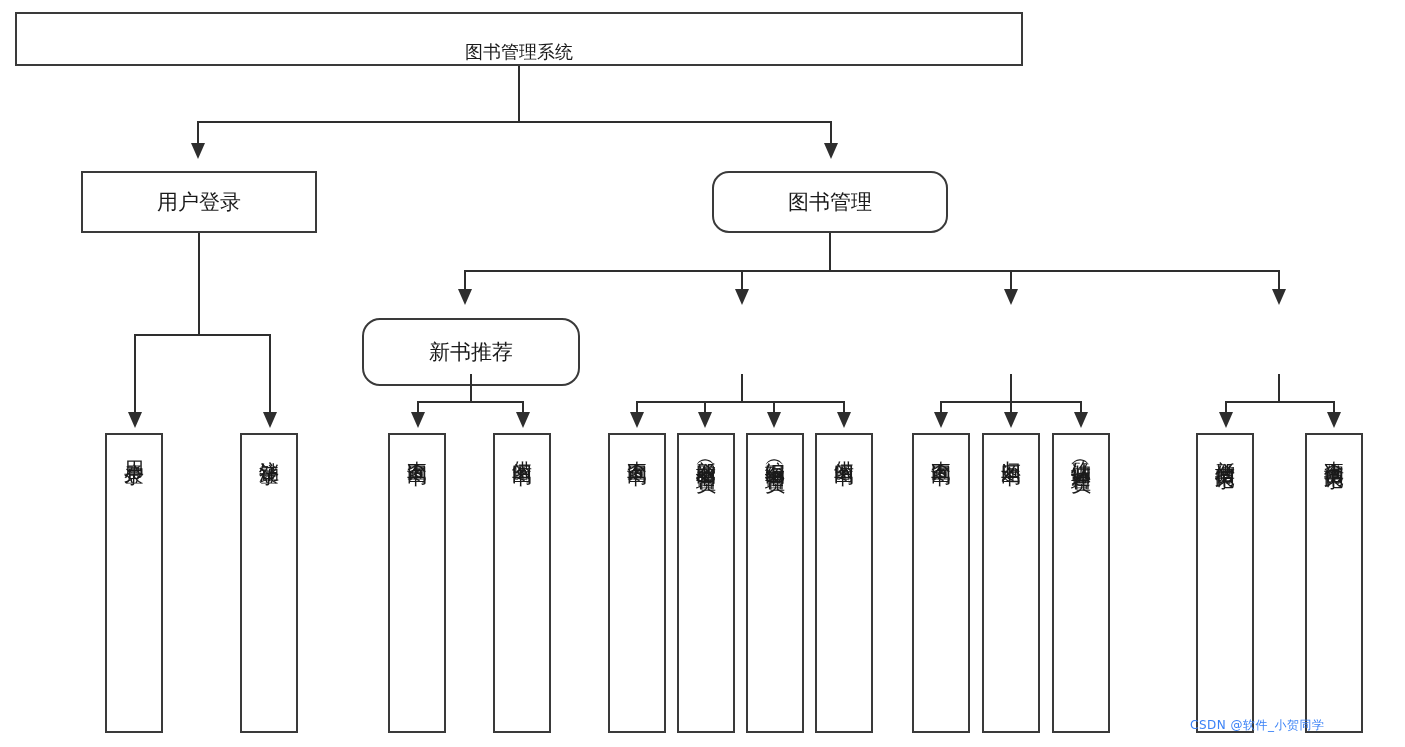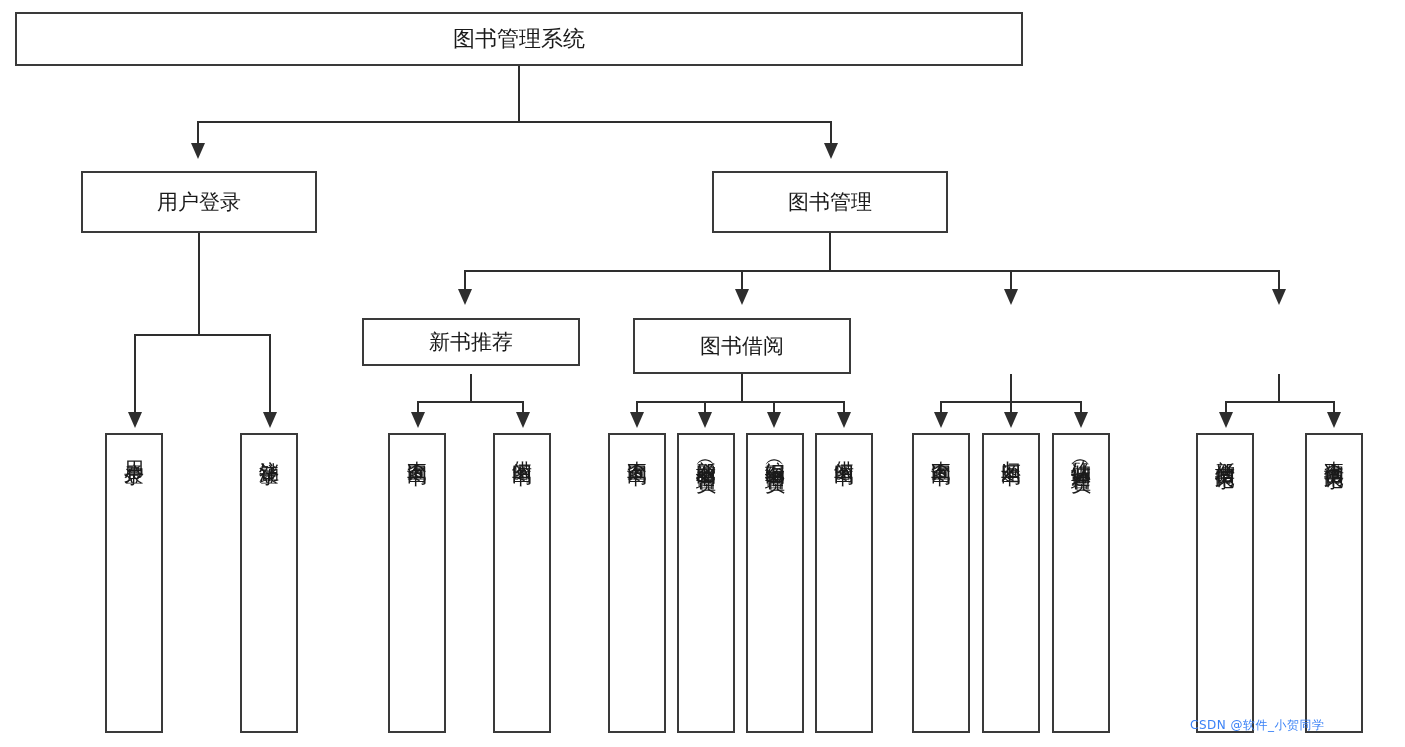--- a/index.html
+++ b/index.html
@@ -21,21 +21,21 @@
     position:absolute;
     box-sizing:border-box;
     background:#ffffff;
     border:2px solid #3a3a3a;
     display:flex;
     align-items:center;
     justify-content:center;
     text-align:center;
     color:#1a1a1a;
   }
-  .node.root{ font-size:22px; }
+  .node.root{ font-size:18px;align-items:flex-end; }
   .node.lvl2{ font-size:21px; }
   .node.lvl3{ font-size:21px; }
   .node.leaf{
     font-size:20px;
     line-height:1.06;
     padding:10px 2px;
     align-items:flex-start;
   }
   .vtext{
     writing-mode:vertical-rl;
@@ -80,21 +80,21 @@
   <div class="ln vline" style="left:518px;top:66px;height:56px;"></div>
   <div class="ln hline" style="left:197px;top:121px;width:634px;"></div>
   <div class="ln vline" style="left:197px;top:121px;height:22px;"></div>
   <div class="ln vline" style="left:830px;top:121px;height:22px;"></div>
   <div class="arrow" style="left:191px;top:143px;"></div>
   <div class="arrow" style="left:824px;top:143px;"></div>
 
   <div class="node lvl2" style="left:81px;top:171px;width:236px;height:62px;">
     <span>用户登录</span>
   </div>
-  <div class="node lvl2" style="left:712px;top:171px;width:236px;height:62px;">
+  <div class="node lvl2" style="left:712px;top:171px;width:236px;height:62px;border-radius:17px;">
     <span>图书管理</span>
   </div>
 
   <div class="ln vline" style="left:198px;top:233px;height:102px;"></div>
   <div class="ln hline" style="left:134px;top:334px;width:137px;"></div>
   <div class="ln vline" style="left:134px;top:334px;height:80px;"></div>
   <div class="ln vline" style="left:269px;top:334px;height:80px;"></div>
   <div class="arrow" style="left:128px;top:412px;"></div>
   <div class="arrow" style="left:263px;top:412px;"></div>
 
@@ -102,25 +102,22 @@
   <div class="ln hline" style="left:464px;top:270px;width:815px;"></div>
   <div class="ln vline" style="left:464px;top:270px;height:20px;"></div>
   <div class="ln vline" style="left:741px;top:270px;height:20px;"></div>
   <div class="ln vline" style="left:1010px;top:270px;height:20px;"></div>
   <div class="ln vline" style="left:1278px;top:270px;height:20px;"></div>
   <div class="arrow" style="left:458px;top:289px;"></div>
   <div class="arrow" style="left:735px;top:289px;"></div>
   <div class="arrow" style="left:1004px;top:289px;"></div>
   <div class="arrow" style="left:1272px;top:289px;"></div>
 
-  <div class="node lvl3" style="left:362px;top:318px;width:218px;height:48px;">
+  <div class="node lvl3" style="left:362px;top:318px;width:218px;height:68px;border-radius:18px;">
     <span>新书推荐</span>
-  </div>
-  <div class="node lvl3" style="left:633px;top:318px;width:218px;height:56px;">
-    <span>图书借阅</span>
   </div>
 
   <div class="ln vline" style="left:470px;top:374px;height:28px;"></div>
   <div class="ln hline" style="left:417px;top:401px;width:107px;"></div>
   <div class="ln vline" style="left:417px;top:401px;height:13px;"></div>
   <div class="ln vline" style="left:522px;top:401px;height:13px;"></div>
   <div class="arrow" style="left:411px;top:412px;"></div>
   <div class="arrow" style="left:516px;top:412px;"></div>
 
   <div class="ln vline" style="left:741px;top:374px;height:28px;"></div>

